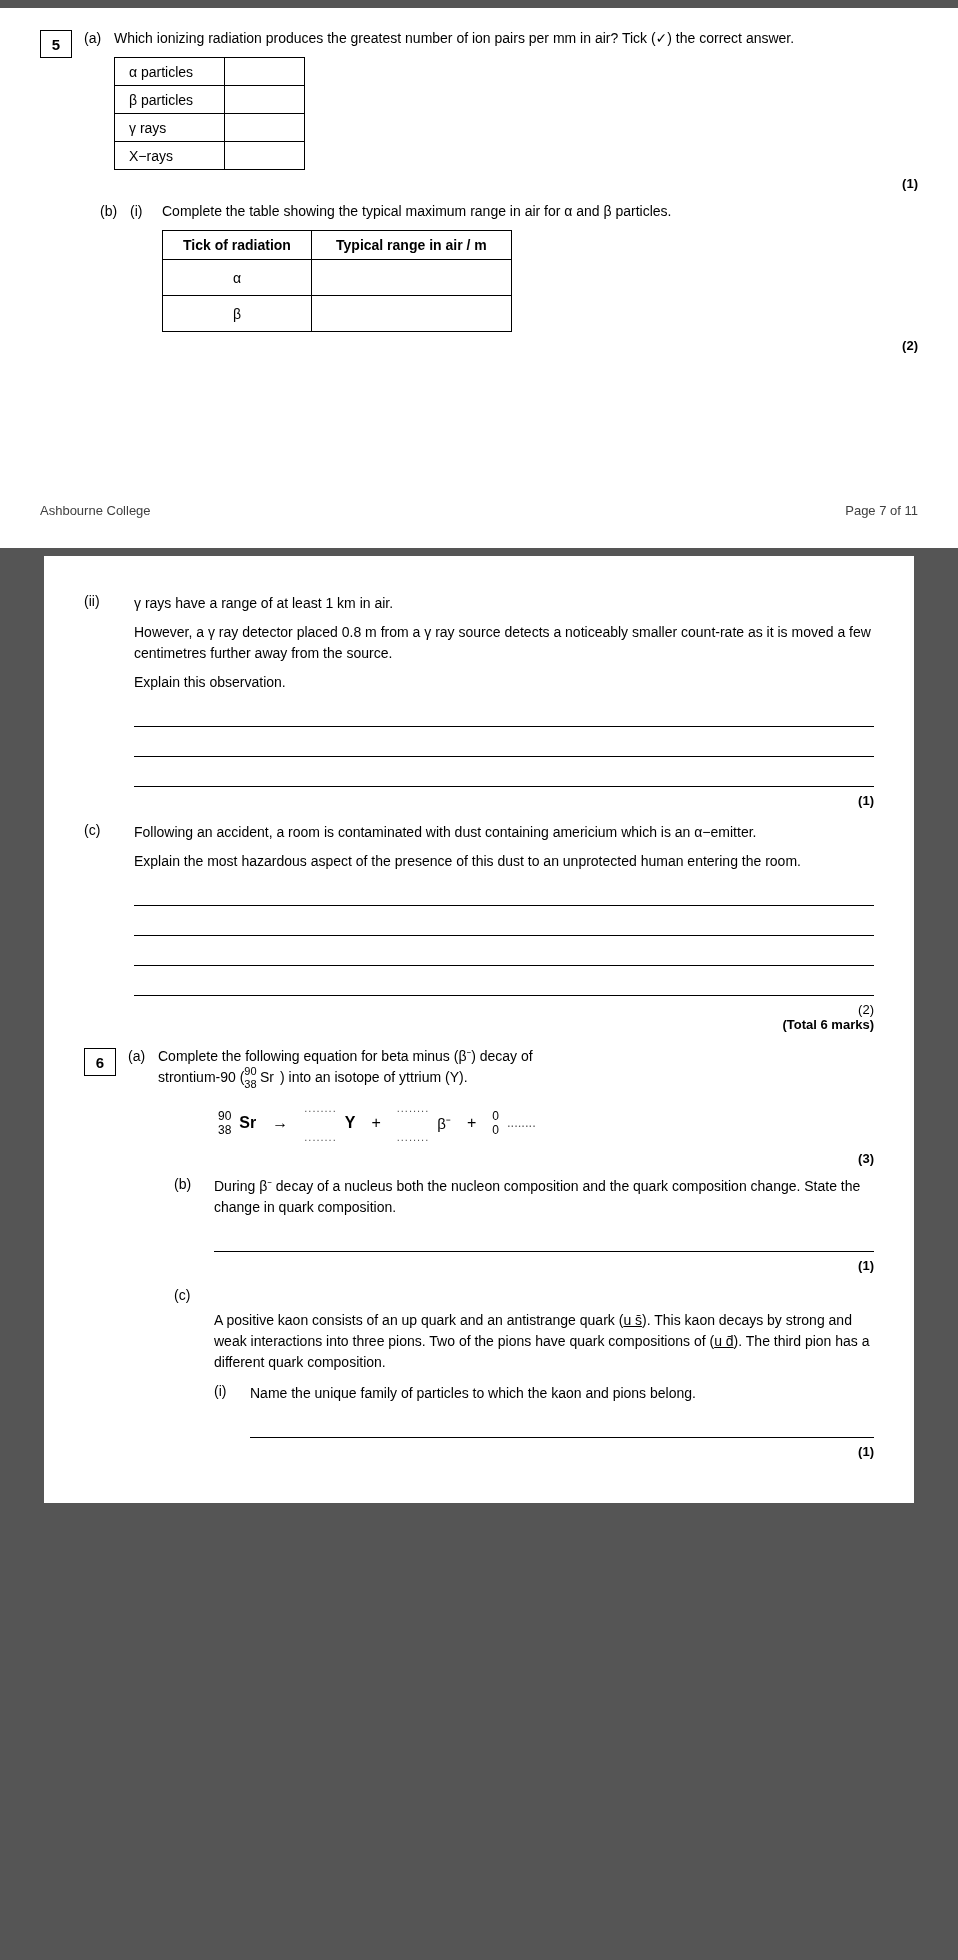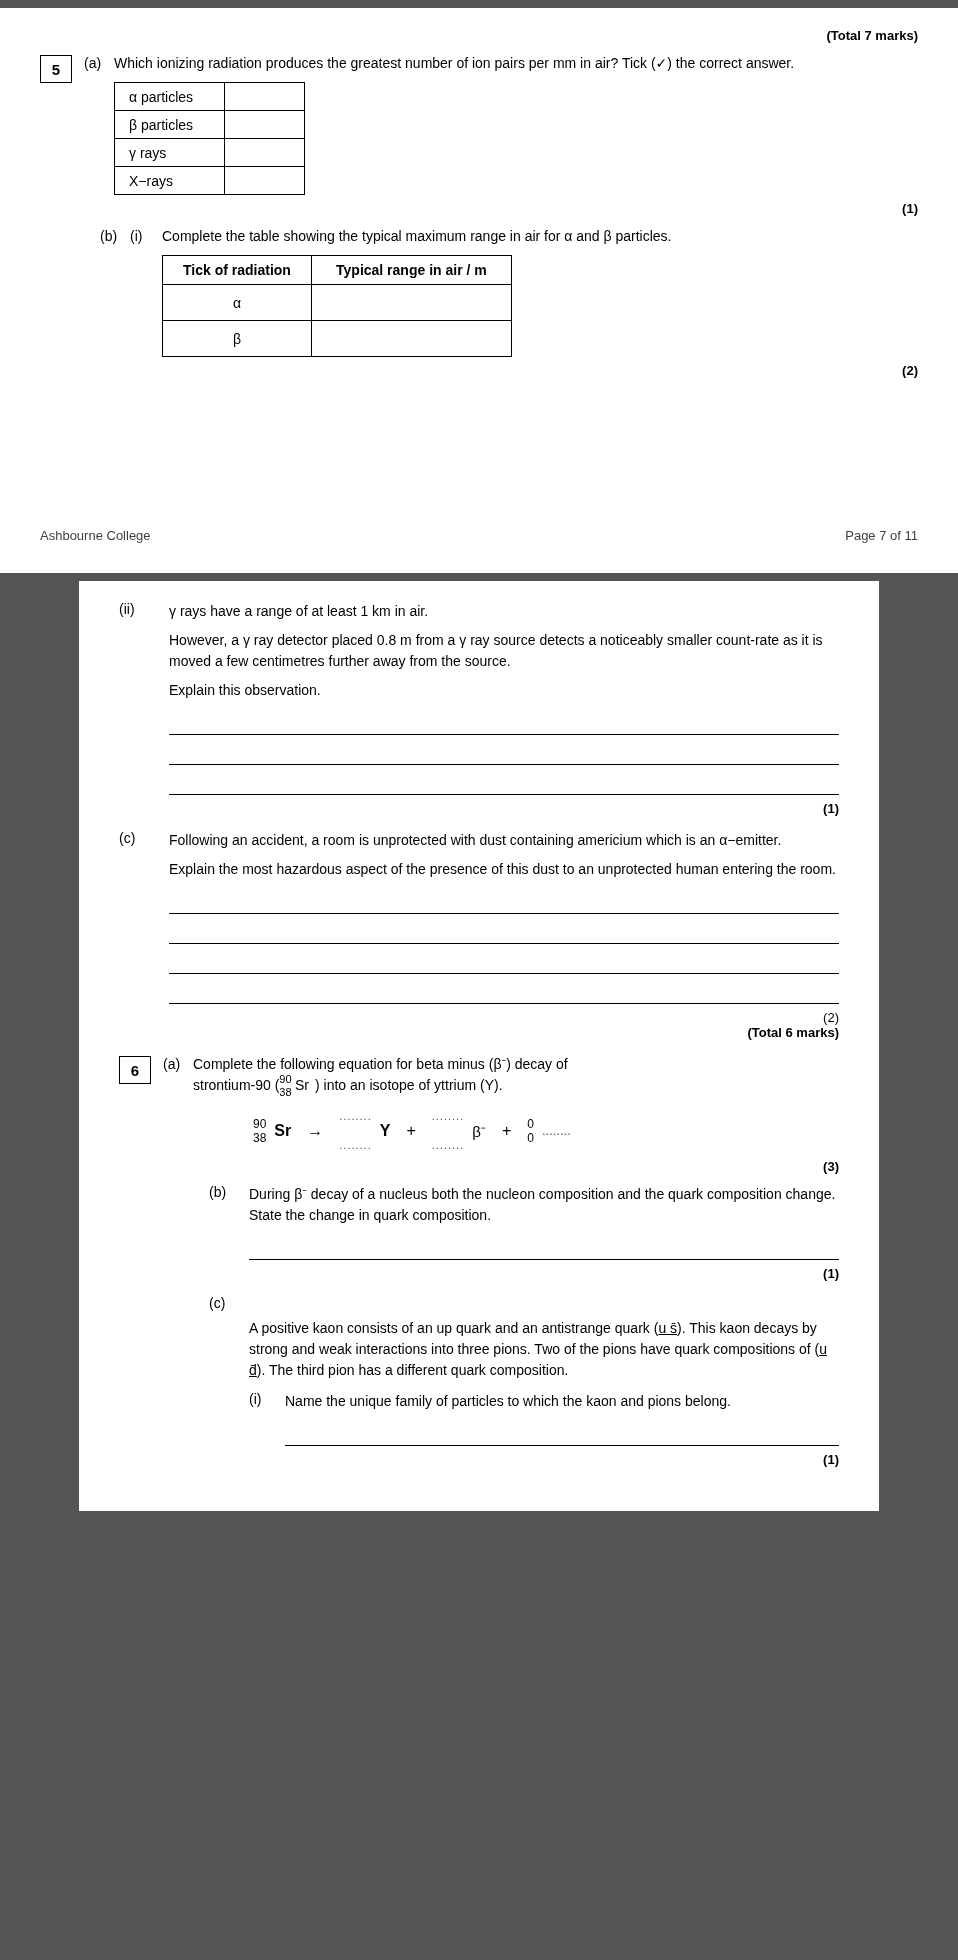--- a/index.html
+++ b/index.html
@@ -152,34 +152,33 @@
     }
     .dotted-box .bottom-dots {
       font-size: 11px;
       color: #555;
       letter-spacing: 1px;
     }
 
     
     .page2 {
       background: #fff;
-      width: 800px;
-      padding: 20px 40px 30px 40px;
+      width: 870px;
+      padding: 37px 40px 30px 40px;
       position: relative;
     }
     .bold-marks {
       font-weight: bold;
     }
   </style>
 </head>
 <body>
 
 <div class="page">
 
-  <div class="page-top-right">(Total 7 marks)</div>
 
   <div class="question-block">
     <div class="q-number-box">
       <span>5</span>
     </div>
     <div class="q-label">(a)</div>
     <div class="q-content">
       <div class="q-text">Which ionizing radiation produces the greatest number of ion pairs per mm in air? Tick (✓) the correct answer.</div>
 
       <table class="tick-table">
@@ -260,21 +259,21 @@
         <div class="answer-line"></div>
         <div class="answer-line"></div>
       </div>
       <div class="marks-right">(1)</div>
     </div>
   </div>
 
   <div style="display:flex; align-items:flex-start; margin-bottom:14px;">
     <div style="width:50px; flex-shrink:0;">(c)</div>
     <div style="flex:1;">
-      <div class="q-text">Following an accident, a room is unprotected with dust containing americium which is an α−emitter.</div>
+      <div class="q-text">Following an accident, a room is contaminated with dust containing americium which is an α−emitter.</div>
       <div class="q-text">Explain the most hazardous aspect of the presence of this dust to an unprotected human entering the room.</div>
       <div class="answer-lines">
         <div class="answer-line"></div>
         <div class="answer-line"></div>
         <div class="answer-line"></div>
         <div class="answer-line"></div>
       </div>
       <div style="text-align:right; font-size:13px; margin-top:4px;">
         <div>(2)</div>
         <div class="bold-marks">(Total 6 marks)</div>

